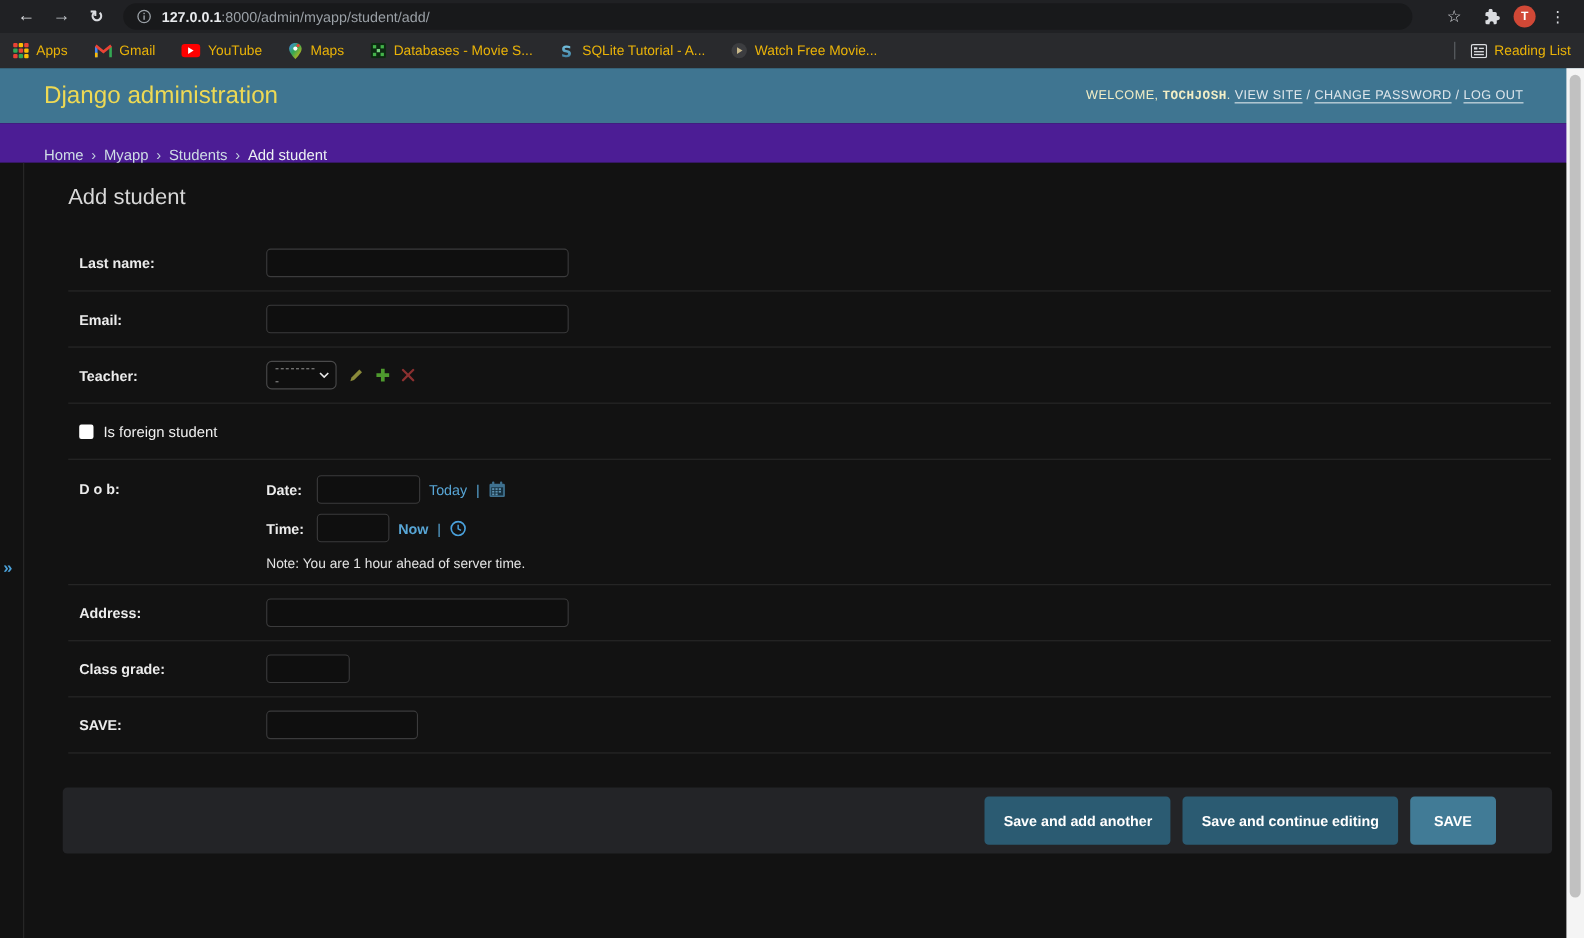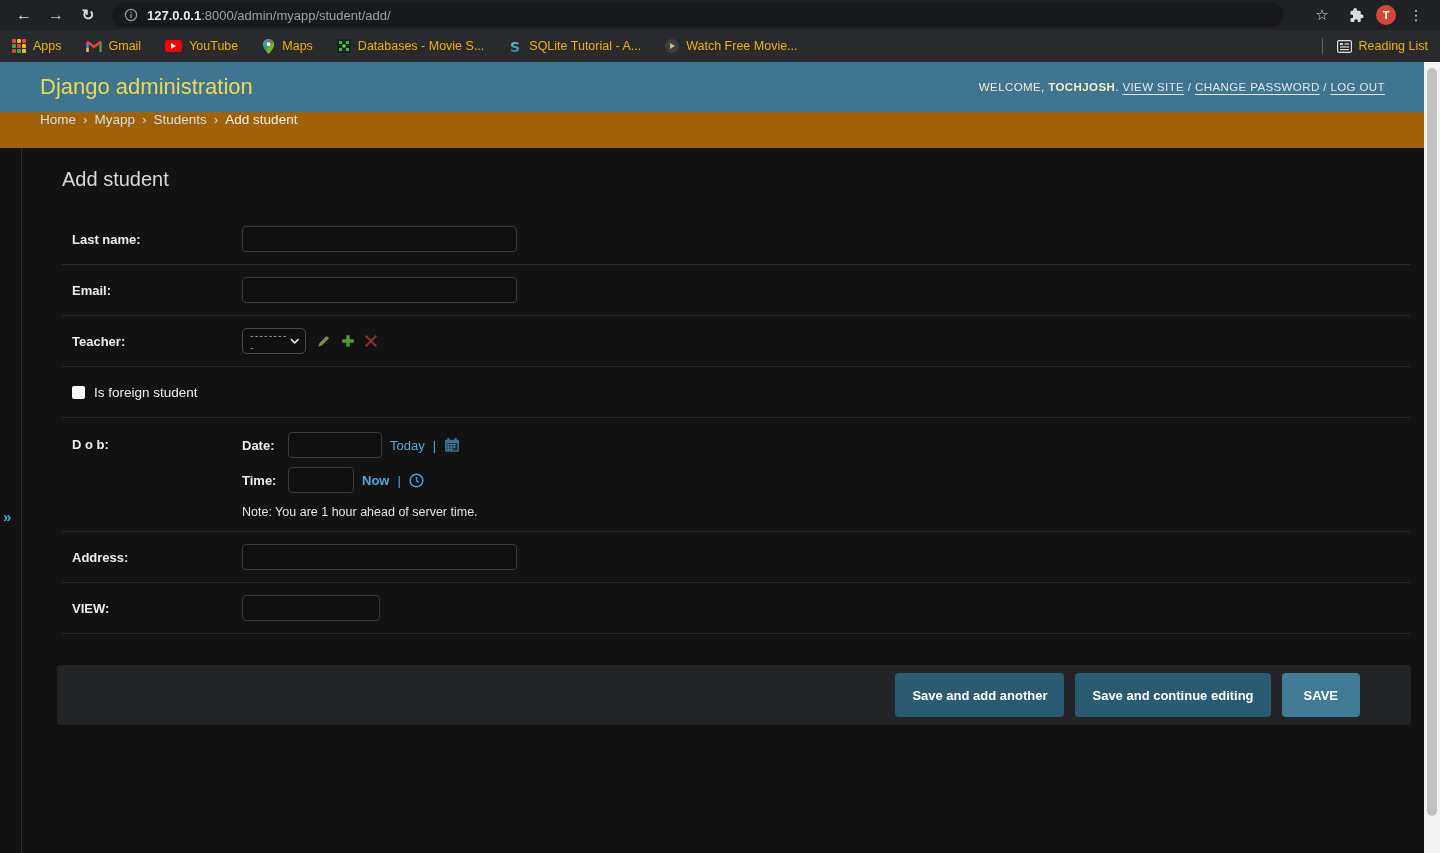--- a/index.html
+++ b/index.html
@@ -29,26 +29,26 @@
   .grid9 i { border-radius:1px; }
   .yt-ico { width:17px; height:12px; background:#f00; border-radius:3px; position:relative; }
   .yt-ico::after { content:""; position:absolute; left:6px; top:3px; border-left:5px solid #fff; border-top:3px solid transparent; border-bottom:3px solid transparent; }
   .movie-ico { width:14px; height:14px; border-radius:50%; background:#3c3d40; position:relative; }
   .movie-ico::after { content:""; position:absolute; left:5px; top:4px; border-left:5px solid #c9b98a; border-top:3.5px solid transparent; border-bottom:3.5px solid transparent; }
 
   
   .admin-header { height:50px; background:#3f7591; display:flex; align-items:center; justify-content:space-between; padding:0 55px 0 40px; }
   .brand { font-size:22px; color:#eed954; font-weight:400; cursor:pointer; }
   .user-tools { font-size:11.5px; letter-spacing:.4px; color:#f2eec6; }
-  .user-tools b { font-weight:700; }
+  .user-tools b { font-weight:700;font-family:Liberation Mono, monospace; }
   .user-tools a { color:#dfe7ec; text-decoration:underline; text-underline-offset:3px; cursor:pointer; }
   .user-sep { color:#dfe7ec; }
 
   
-  .breadcrumbs { height:36px; background:#a16207; display:flex; align-items:flex-start; padding:0 40px; font-size:13.5px; color:#c3d4de; gap:7px; }
+  .breadcrumbs { height:36px; background:#4c1d95; display:flex; align-items:flex-end; padding:0 40px; font-size:13.5px; color:#c3d4de; gap:7px; }
   .crumb-link { color:#cfdde6; cursor:pointer; }
   .crumb-current { color:#ecf1f4; }
 
   
   .content-area { position:absolute; top:148px; left:0; right:16px; bottom:0; background:#121212; }
   .sidebar-strip { position:absolute; left:0; top:0; bottom:0; width:22px; border-right:1px solid #2a2a2a; }
   .sb-toggle { position:absolute; left:3px; top:360px; color:#4ba2da; font-size:15px; font-weight:700; cursor:pointer; }
   .main { margin-left:23px; padding:20px 14px 0 39px; }
   h1.page-title { font-size:20px; font-weight:400; color:#d8d8d8; margin-bottom:23px; }
 
@@ -313,23 +313,27 @@
           </div>
           <div class="note">Note: You are 1 hour ahead of server time.</div>
         </div>
       </div>
 
       <div class="form-row">
         <label class="flabel">Address:</label>
         <input type="text" class="txt w-std" value="" style="">
       </div>
 
-
-      <div class="form-row">
-        <label class="flabel">VIEW:</label>
+      <div class="form-row">
+        <label class="flabel">Class grade:</label>
+        <input type="text" class="txt w-grade" value="" style="">
+      </div>
+
+      <div class="form-row">
+        <label class="flabel">SAVE:</label>
         <input type="text" class="txt w-cgpa" value="" style="">
       </div>
 
       <div class="submit-row">
         <button type="button" class="btn secondary">Save and add another</button>
         <button type="button" class="btn secondary">Save and continue editing</button>
         <button type="button" class="btn primary">SAVE</button>
       </div>
     </form>
   </div>

